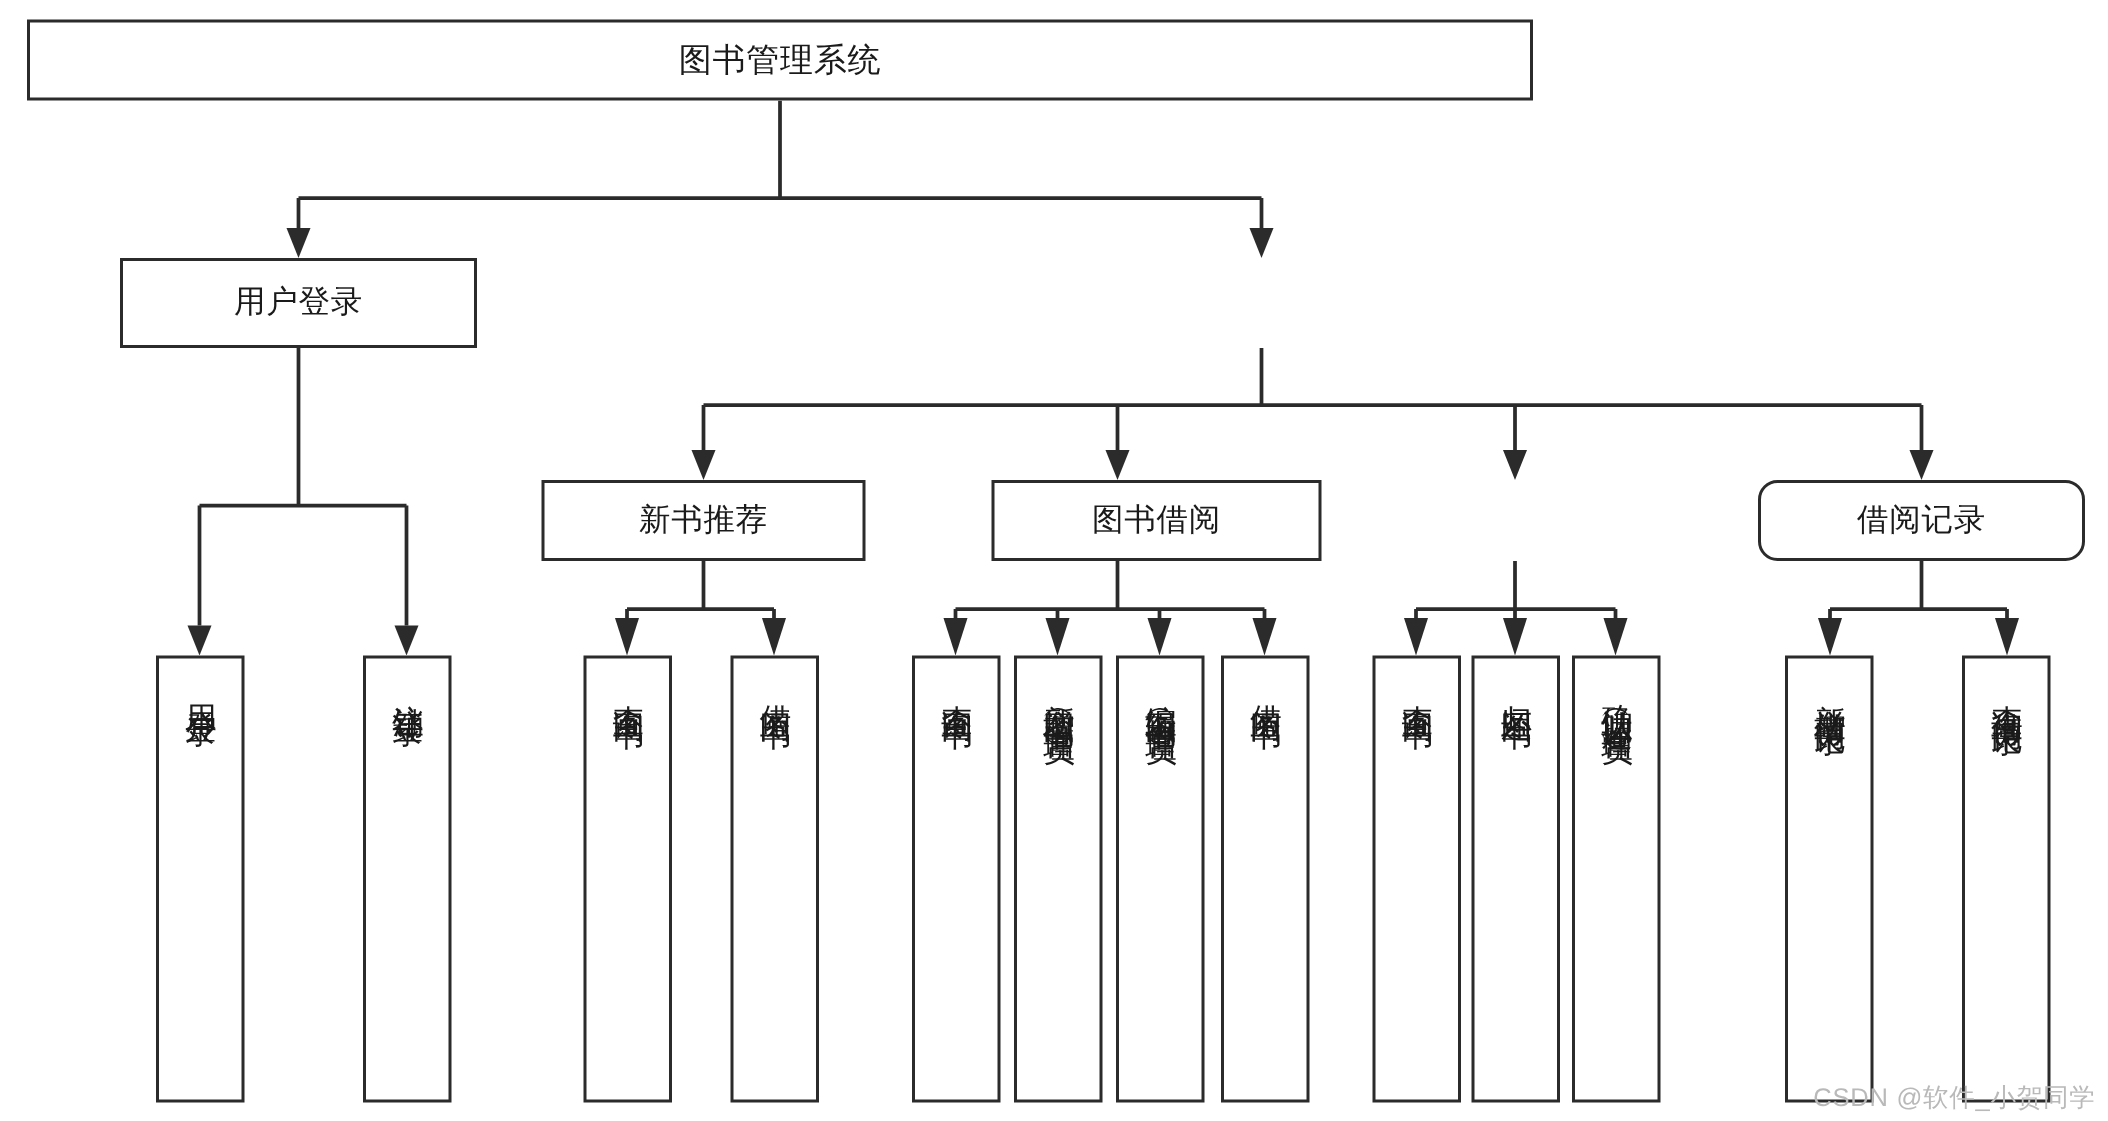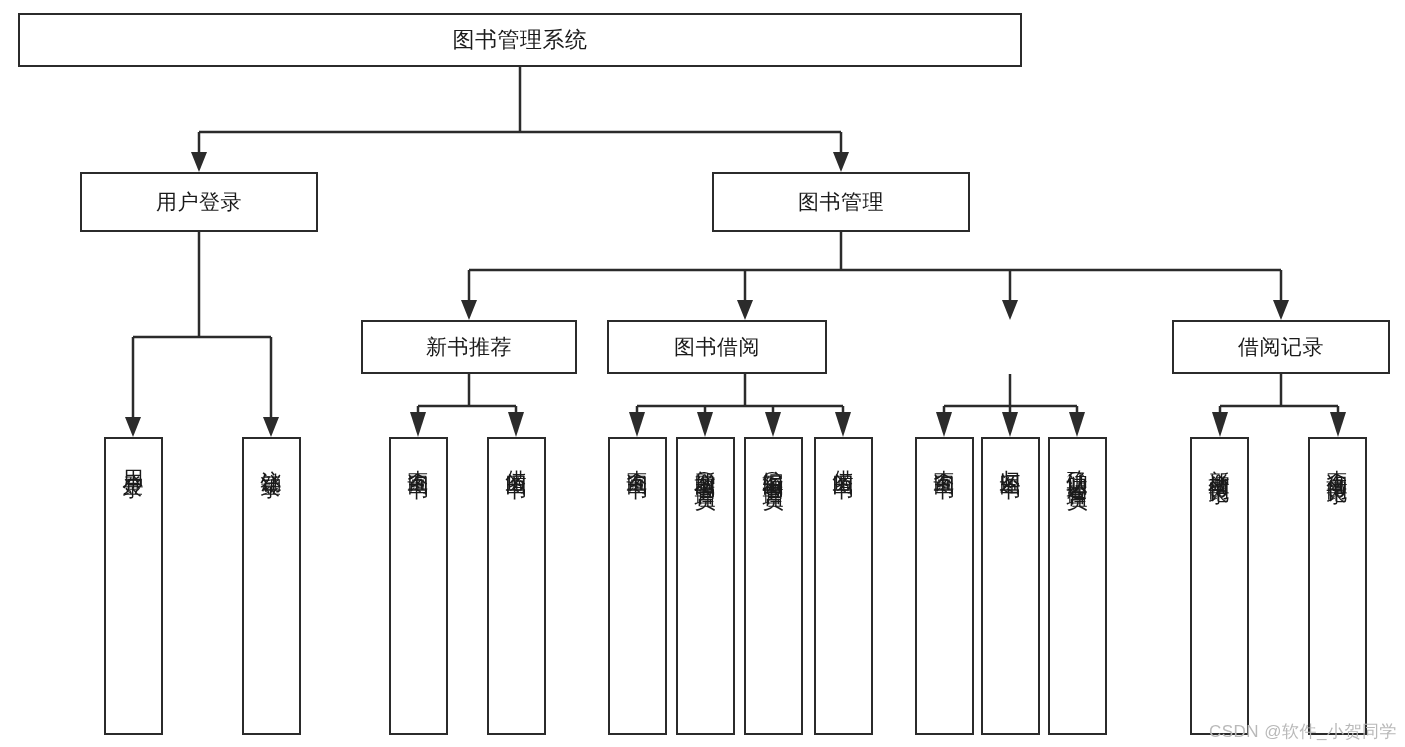--- a/index.html
+++ b/index.html
@@ -151,31 +151,28 @@
     <polygon class="arrowhead" points="1330,412 1346,412 1338,437"></polygon>
   </svg>
 
   <div class="node root" style="left:18px; top:13px; width:1004px; height:54px;">
     <span class="node-label h-label">图书管理系统</span>
   </div>
 
   <div class="node" style="left:80px; top:172px; width:238px; height:60px;">
     <span class="node-label h-label">用户登录</span>
   </div>
-  <div class="node" style="left:712px; top:172px; width:258px; height:60px;">
-    <span class="node-label h-label">图书管理</span>
-  </div>
 
   <div class="node" style="left:361px; top:320px; width:216px; height:54px;">
     <span class="node-label h-label">新书推荐</span>
   </div>
-  <div class="node" style="left:607px; top:320px; width:220px; height:54px;">
+  <div class="node" style="left:661px; top:320px; width:220px; height:54px;">
     <span class="node-label h-label">图书借阅</span>
   </div>
-  <div class="node" style="left:1172px; top:320px; width:218px; height:54px;">
+  <div class="node" style="left:1172px; top:320px; width:218px; height:54px;border-radius:13px;">
     <span class="node-label h-label">借阅记录</span>
   </div>
 
   <div class="node leaf" style="left:104px; top:437px; width:59px; height:298px;">
     <span class="node-label v-label">用户登录</span>
   </div>
   <div class="node leaf" style="left:242px; top:437px; width:59px; height:298px;">
     <span class="node-label v-label">注销登录</span>
   </div>
 

